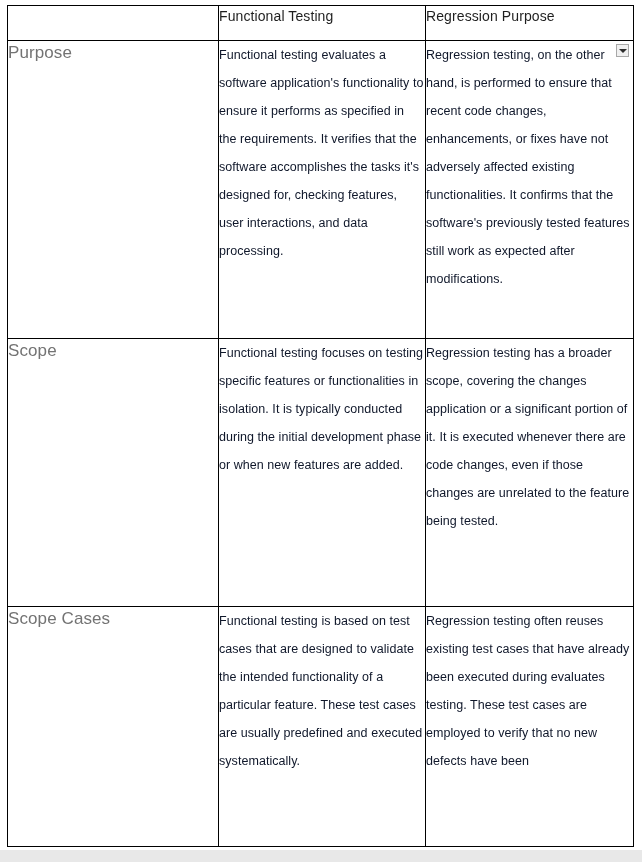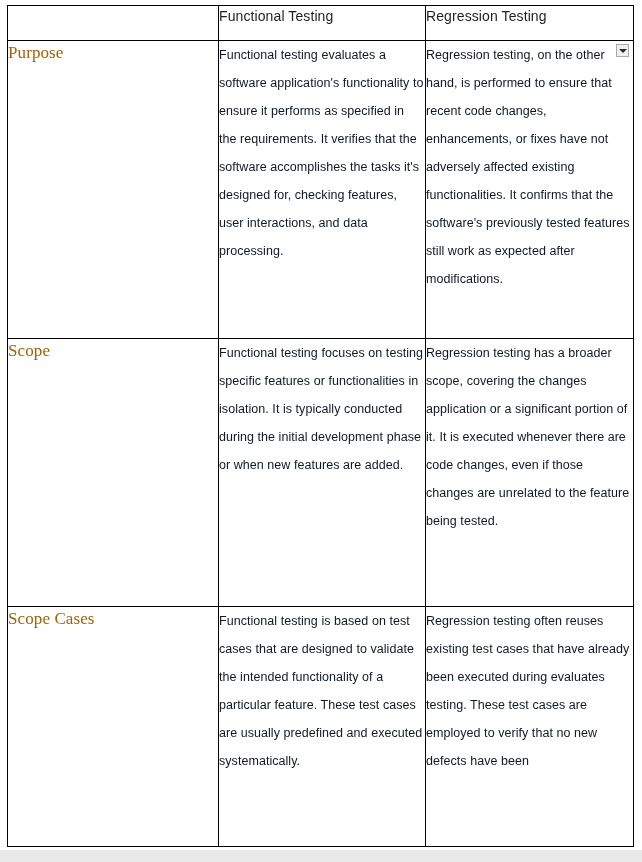--- a/index.html
+++ b/index.html
@@ -72,25 +72,24 @@
     padding: 8px 10px 8px 10px;
     line-height: 20px;
   }
   thead th.blank-head {
     padding: 0;
   }
 
   
   td.row-label {
     font-size: 17px;
-    color: #a16207;
+    color: #737373;
     padding: 18px 10px 10px 10px;
     line-height: 24px;
     letter-spacing: 0.1px;
-    font-family: Liberation Serif, serif;
   }
   td.body-cell {
     position: relative;
     font-size: 12.5px;
     color: #0f172a;
     line-height: 28px;
     padding: 14px 12px 14px 11px;
     letter-spacing: 0.05px;
   }
   td.body-cell .cell-text {
@@ -149,21 +148,21 @@
       <colgroup>
         <col class="c-label">
         <col class="c-col-a">
         <col class="c-col-b">
       </colgroup>
 
       <thead>
         <tr>
           <th class="blank-head"></th>
           <th>Functional Testing</th>
-          <th>Regression Testing</th>
+          <th>Regression Purpose</th>
         </tr>
       </thead>
 
       <tbody>
 
         <tr class="row-purpose">
           <td class="row-label">Purpose</td>
           <td class="body-cell">
             <span class="cell-text">Functional testing evaluates a software application's functionality to ensure it performs as specified in the requirements. It verifies that the software accomplishes the tasks it's designed for, checking features, user interactions, and data processing.</span>
           </td>

